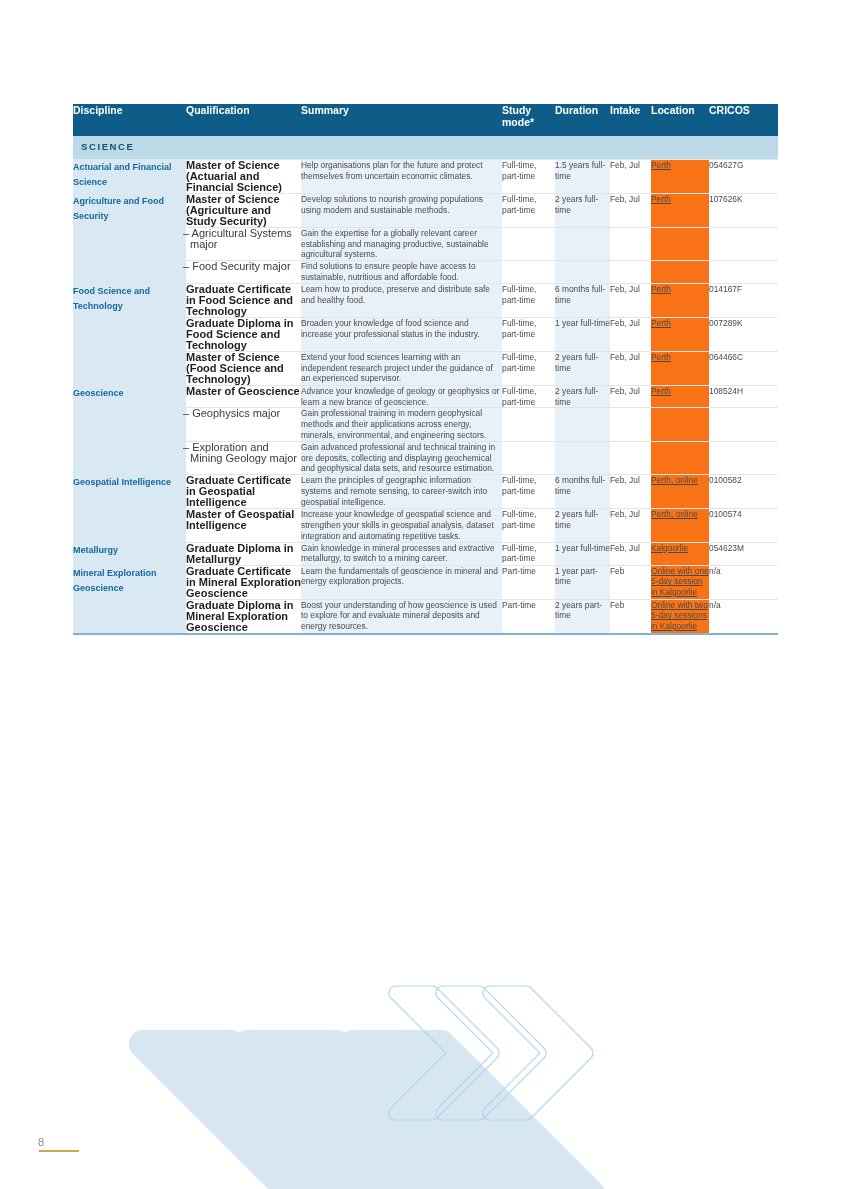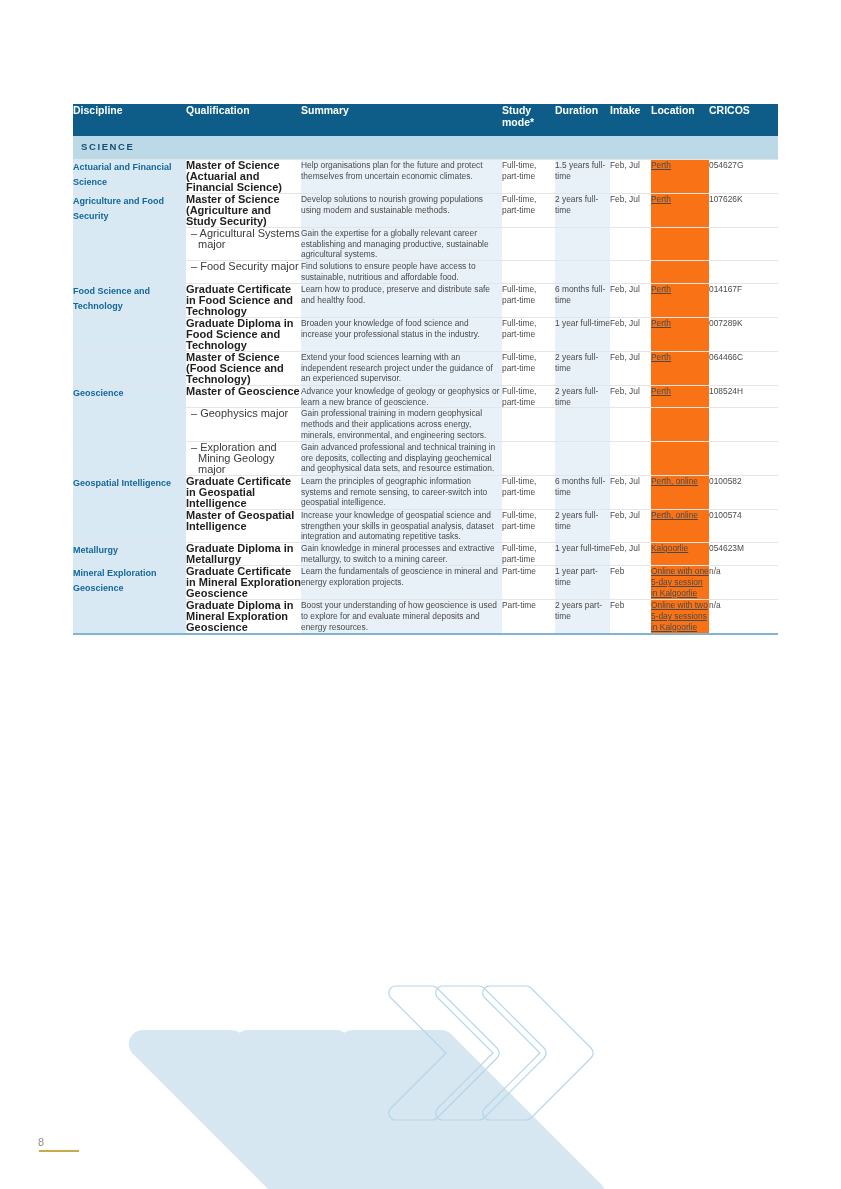--- a/index.html
+++ b/index.html
@@ -128,21 +128,21 @@
   td.c-qual {
     color: #1f1f1f;
     font-weight: bold;
     font-size: 11px;
     line-height: 11px;
     margin-left: 12px;
   }
   td.c-qual.sub {
     font-weight: normal;
     color: #3b3b3b;
-    padding-left: 12px;
+    padding-left: 4px;
     text-indent: -7px;
     border-radius: 16px;
   }
   td.c-summ  { color: #4a4a4a; }
   td.c-study, td.c-dur, td.c-intake, td.c-loc, td.c-cric { color: #4a4a4a; }
 
   .table-bottom-rule {
     width: 705px;
     height: 2px;
     background: #7fb4d2;

